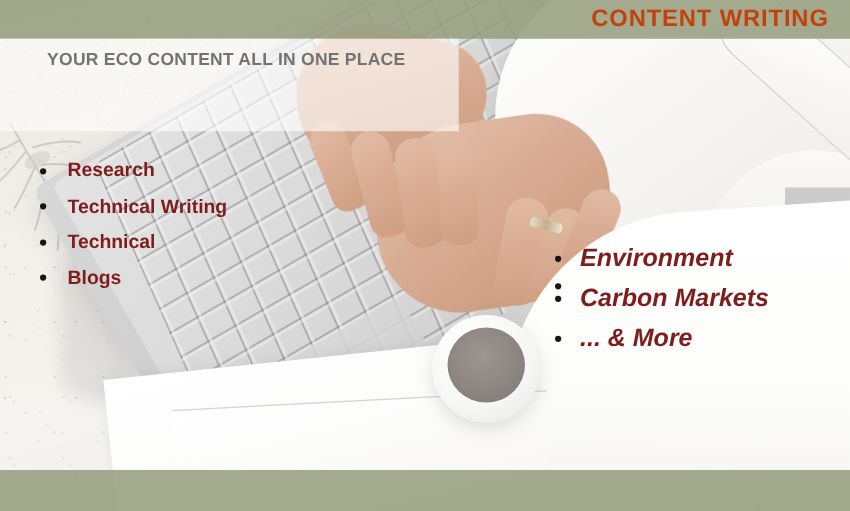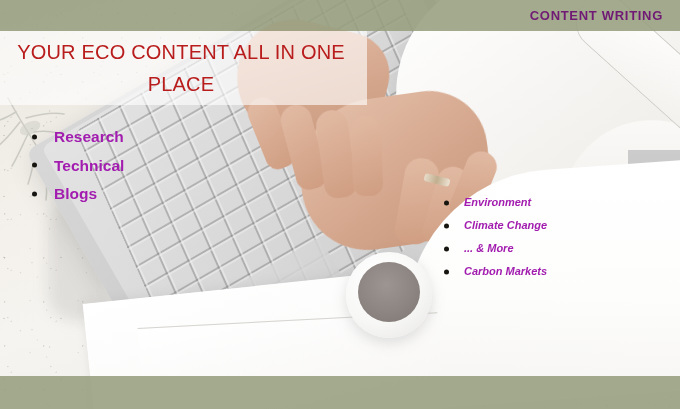--- a/index.html
+++ b/index.html
@@ -251,42 +251,42 @@
     left: 0; top: 0;
     width: 100%; height: 31px;
     background: rgba(150,158,126,.88);
     display: flex;
     align-items: center;
     justify-content: flex-end;
     padding-right: 17px;
     box-sizing: border-box;
   }
   .top-bar-label {
-    color: #701a75;
-    font-size: 13px;
+    color: #c2410c;
+    font-size: 19px;
     font-weight: 700;
     letter-spacing: 0.7px;
     white-space: nowrap;
     text-align: right;
   }
 
   .title-band {
     position: absolute;
     left: 0; top: 31px;
     width: 367px; height: 74px;
     background: rgba(255,255,255,.62);
   }
   .title-text {
     position: absolute;
     left: 0; top: 36px;
     width: 362px;
     text-align: center;
-    color: #b91c1c;
-    font-size: 20px;
-    font-weight: 400;
+    color: #737373;
+    font-size: 14px;
+    font-weight: 700;
     letter-spacing: 0.2px;
     line-height: 1.62;
     padding: 0 8px;
     box-sizing: border-box;
   }
 
   .bottom-bar {
     position: absolute;
     left: 0; bottom: 0;
     width: 100%; height: 33px;
@@ -295,21 +295,21 @@
 
   
   .list {
     position: absolute;
     margin: 0;
     padding: 0;
     list-style: none;
   }
   .list li {
     position: relative;
-    color: #a21caf;
+    color: #7f1d1d;
     white-space: nowrap;
   }
   .list li .bullet {
     position: absolute;
     left: 0;
     top: 50%;
     transform: translateY(-50%);
     width: 5px; height: 5px;
     border-radius: 50%;
     background: #17150f;
@@ -320,21 +320,21 @@
   .list-left li {
     font-size: 15.5px;
     font-weight: 700;
     line-height: 1.0;
     padding-left: 22px;
     margin-bottom: 13px;
   }
 
   .list-right { left: 444px; top: 197px; }
   .list-right li {
-    font-size: 11px;
+    font-size: 20px;
     font-weight: 800;
     font-style: italic;
     line-height: 1.0;
     padding-left: 20px;
     margin-bottom: 12px;
   }
 </style>
 </head>
 <body>
 
@@ -404,42 +404,45 @@
   <div class="title-band"></div>
   <div class="title-text">YOUR ECO CONTENT ALL IN ONE PLACE</div>
 
   <ul class="list list-left">
     <li>
       <span class="bullet"></span>
       <span class="txt">Research</span>
     </li>
     <li>
       <span class="bullet"></span>
+      <span class="txt">Technical Writing</span>
+    </li>
+    <li>
+      <span class="bullet"></span>
       <span class="txt">Technical</span>
     </li>
     <li>
       <span class="bullet"></span>
       <span class="txt">Blogs</span>
     </li>
   </ul>
 
   <ul class="list list-right">
     <li>
       <span class="bullet"></span>
       <span class="txt">Environment</span>
     </li>
     <li>
       <span class="bullet"></span>
-      <span class="txt">Climate Change</span>
+    </li>
+    <li>
+      <span class="bullet"></span>
+      <span class="txt">Carbon Markets</span>
     </li>
     <li>
       <span class="bullet"></span>
       <span class="txt">... &amp; More</span>
     </li>
-    <li>
-      <span class="bullet"></span>
-      <span class="txt">Carbon Markets</span>
-    </li>
   </ul>
 
   <div class="bottom-bar"></div>
 
 </div>
 
 </body></html>

